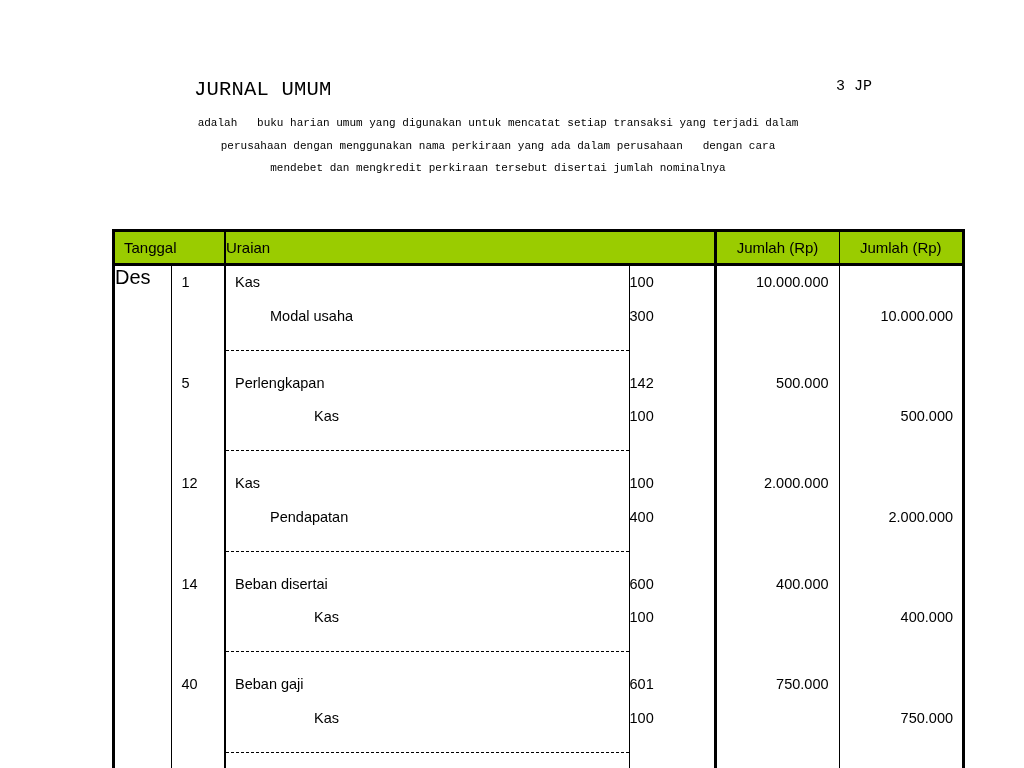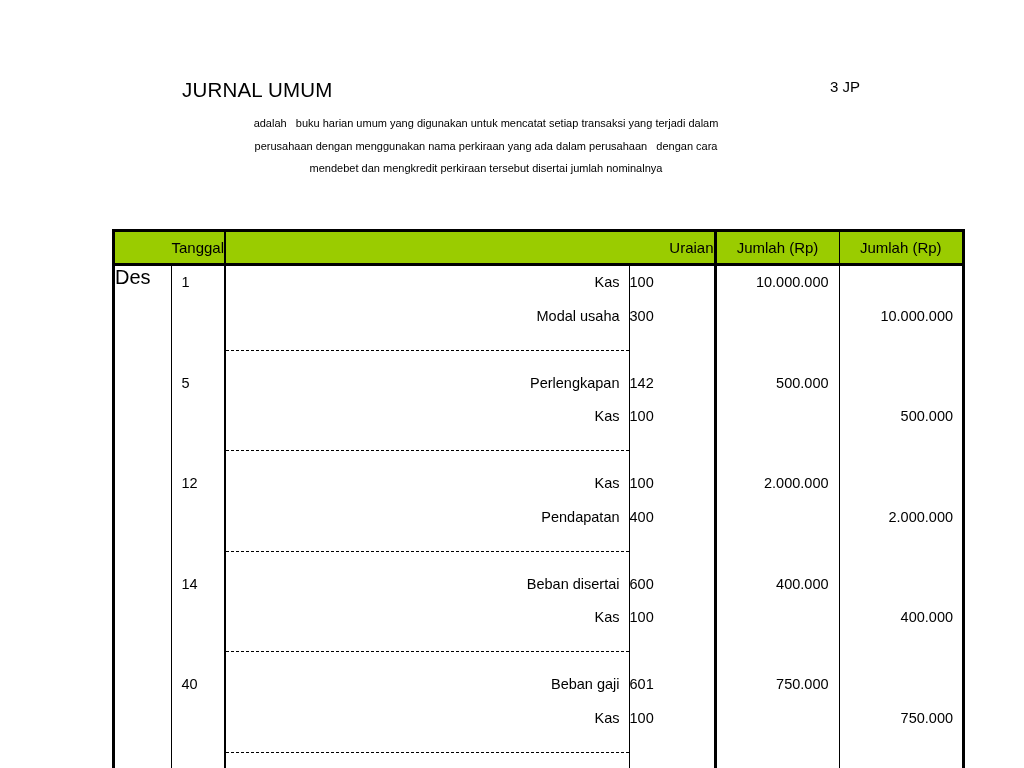--- a/index.html
+++ b/index.html
@@ -12,23 +12,24 @@
     height: 768px;
     font-family: "Liberation Sans", sans-serif;
     color: #000000;
     overflow: hidden;
     position: relative;
   }
 
   
   .heading {
     position: absolute;
-    left: 0;
+    left: 12px;
     top: 78px;
     width: 972px;
+    font-family: Liberation Mono, monospace;
   }
   .title-row {
     position: relative;
     height: 30px;
     padding: 0 114px 0 182px;
   }
   .title-main {
     position: absolute;
     left: 182px;
     top: 0;
@@ -85,21 +86,20 @@
   col.c-deb   { width: 124px; }
   col.c-cre   { width: 123px; }
 
   
   tr.head > td {
     background: #9ACC00;
     height: 31px;
     font-size: 15px;
     vertical-align: middle;
     border-bottom: 3px solid #000;
-    text-align: right;
   }
   tr.head td.h-tanggal {
     padding-left: 9px;
     border-right: 2px solid #000;
   }
   tr.head td.h-uraian {
     border-right: 3px solid #000;
   }
   tr.head td.h-deb {
     text-align: center;
@@ -152,22 +152,22 @@
   .lines .sep .dash {
     position: absolute;
     left: 0;
     right: 0;
     top: 50%;
     border-top: 1.5px dashed #000;
   }
 
   
   .col-day .line, .col-day .sep, .col-day .pad { text-align: left; padding-left: 10px; }
-  .col-desc .line, .col-desc .sep, .col-desc .pad { padding-left: 9px; padding-right: 9px; text-align: right; }
-  .col-desc .line.credit { padding-left: 68px; }
+  .col-desc .line, .col-desc .sep, .col-desc .pad { padding-left: 9px; padding-right: 9px; }
+  .col-desc .line.credit { padding-left: 44px; }
   .col-desc .line.credit-kas { padding-left: 88px; }
   .col-ref .line, .col-ref .pad, .col-ref .sep { text-align: left; padding-right: 11px; }
   .col-deb .line, .col-deb .pad, .col-deb .sep { text-align: right; padding-right: 10px; }
   .col-cre .line, .col-cre .pad, .col-cre .sep { text-align: right; padding-right: 9px; }
 
   .lines .blank { visibility: hidden; }
 </style>
 </head>
 <body>
 

